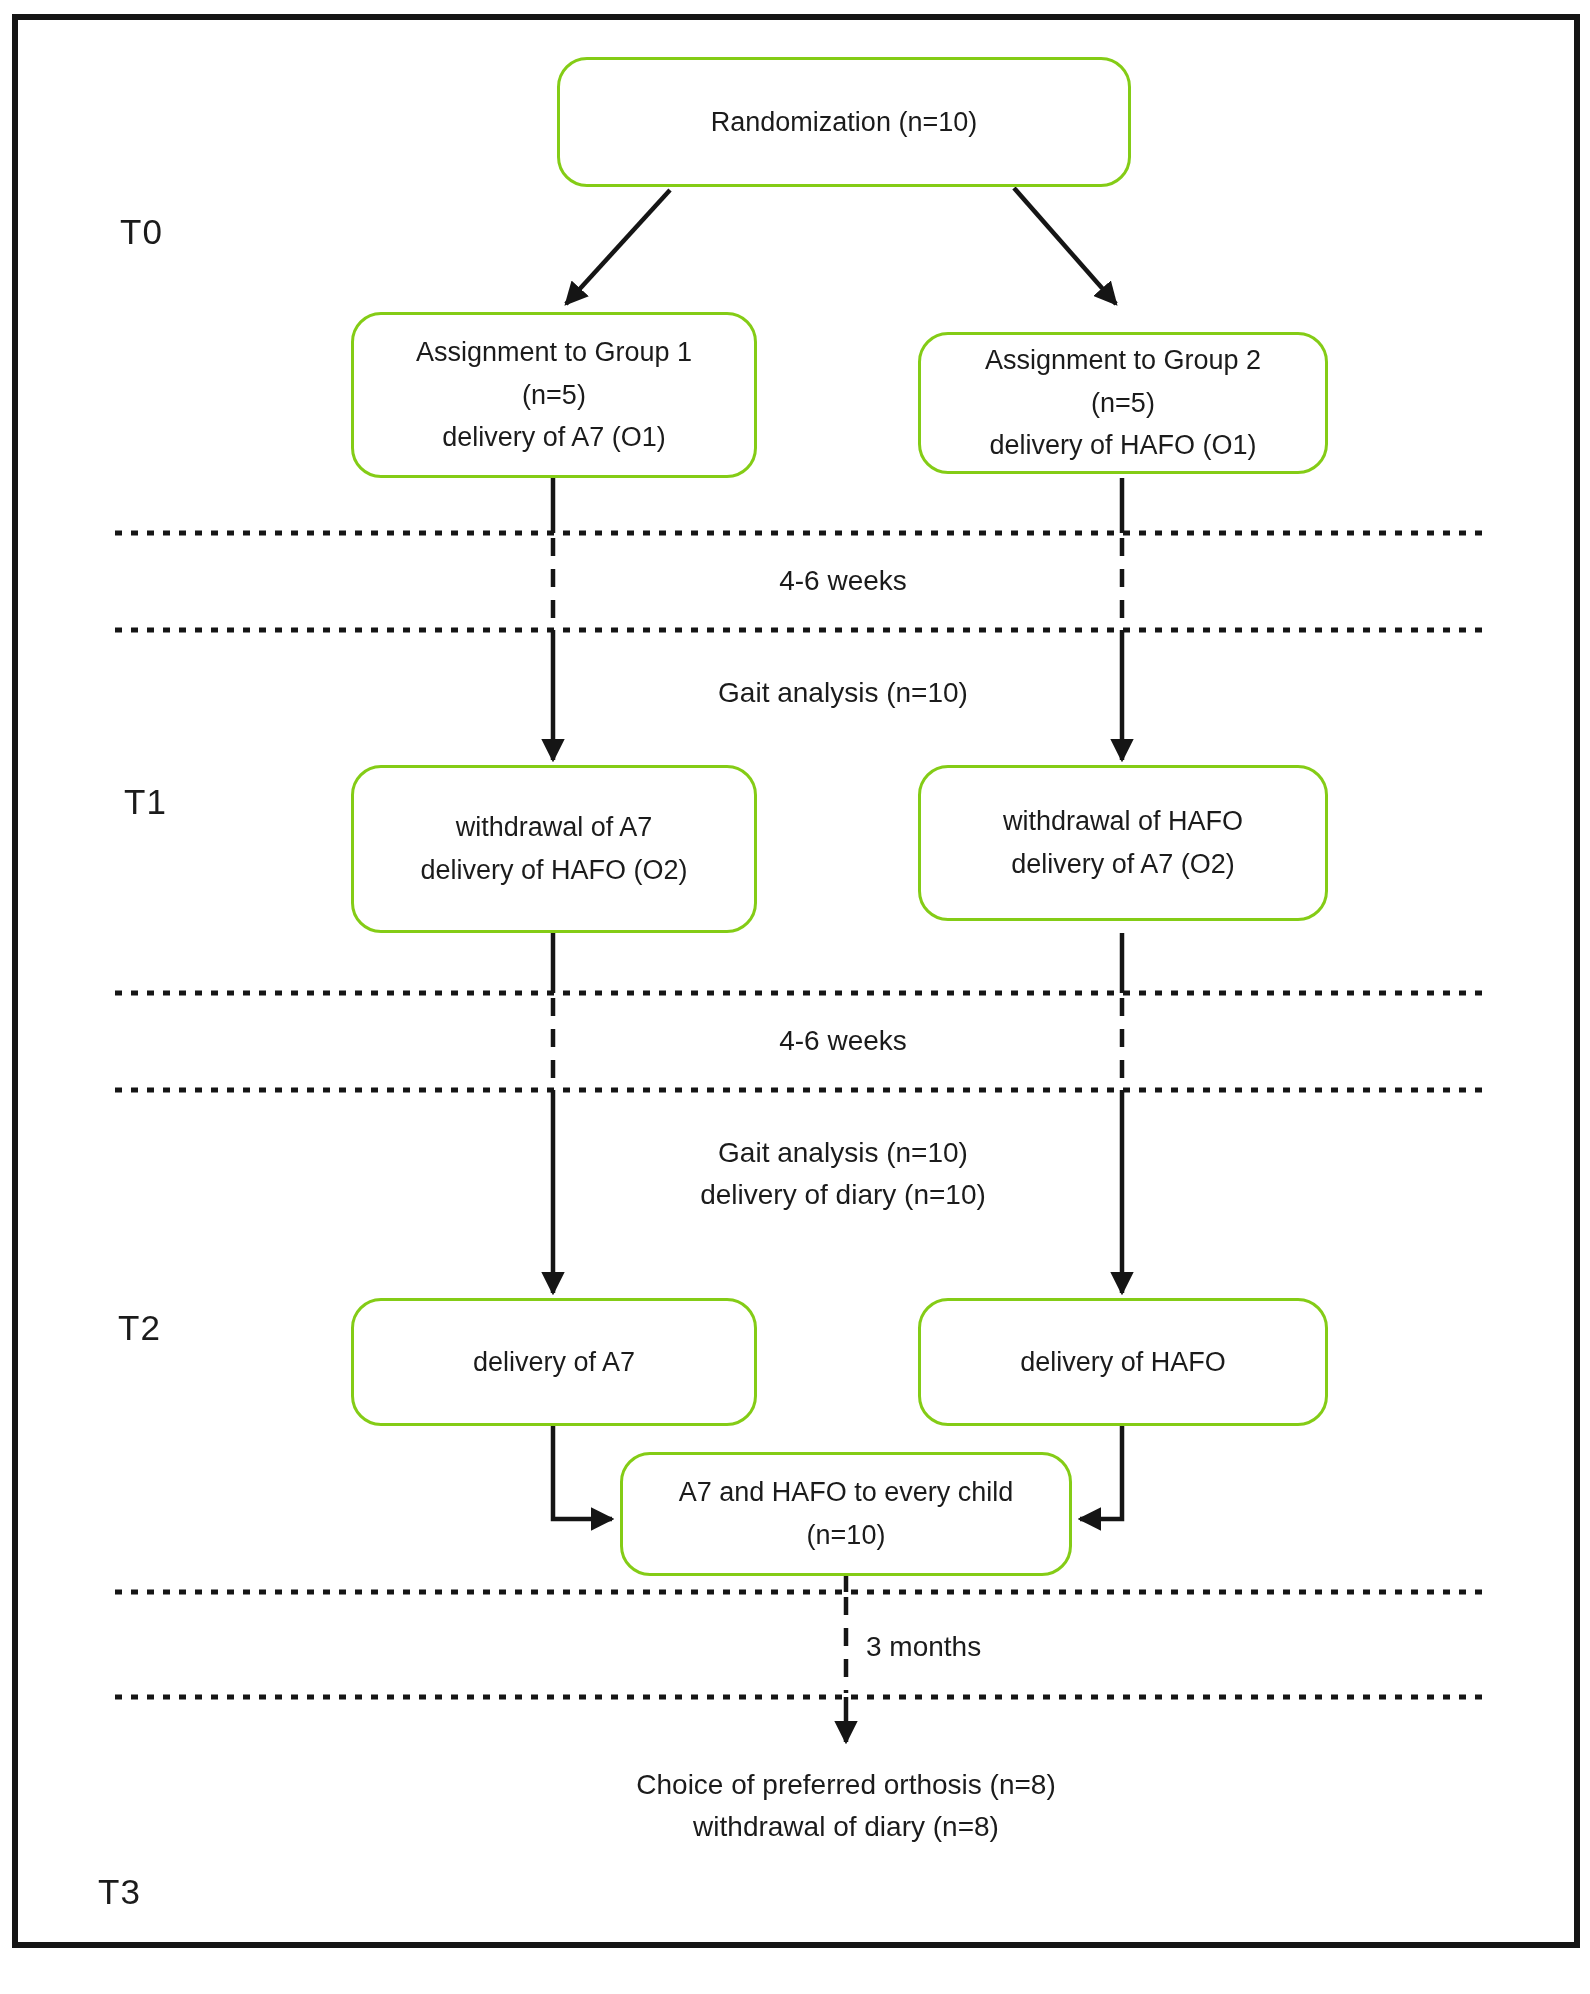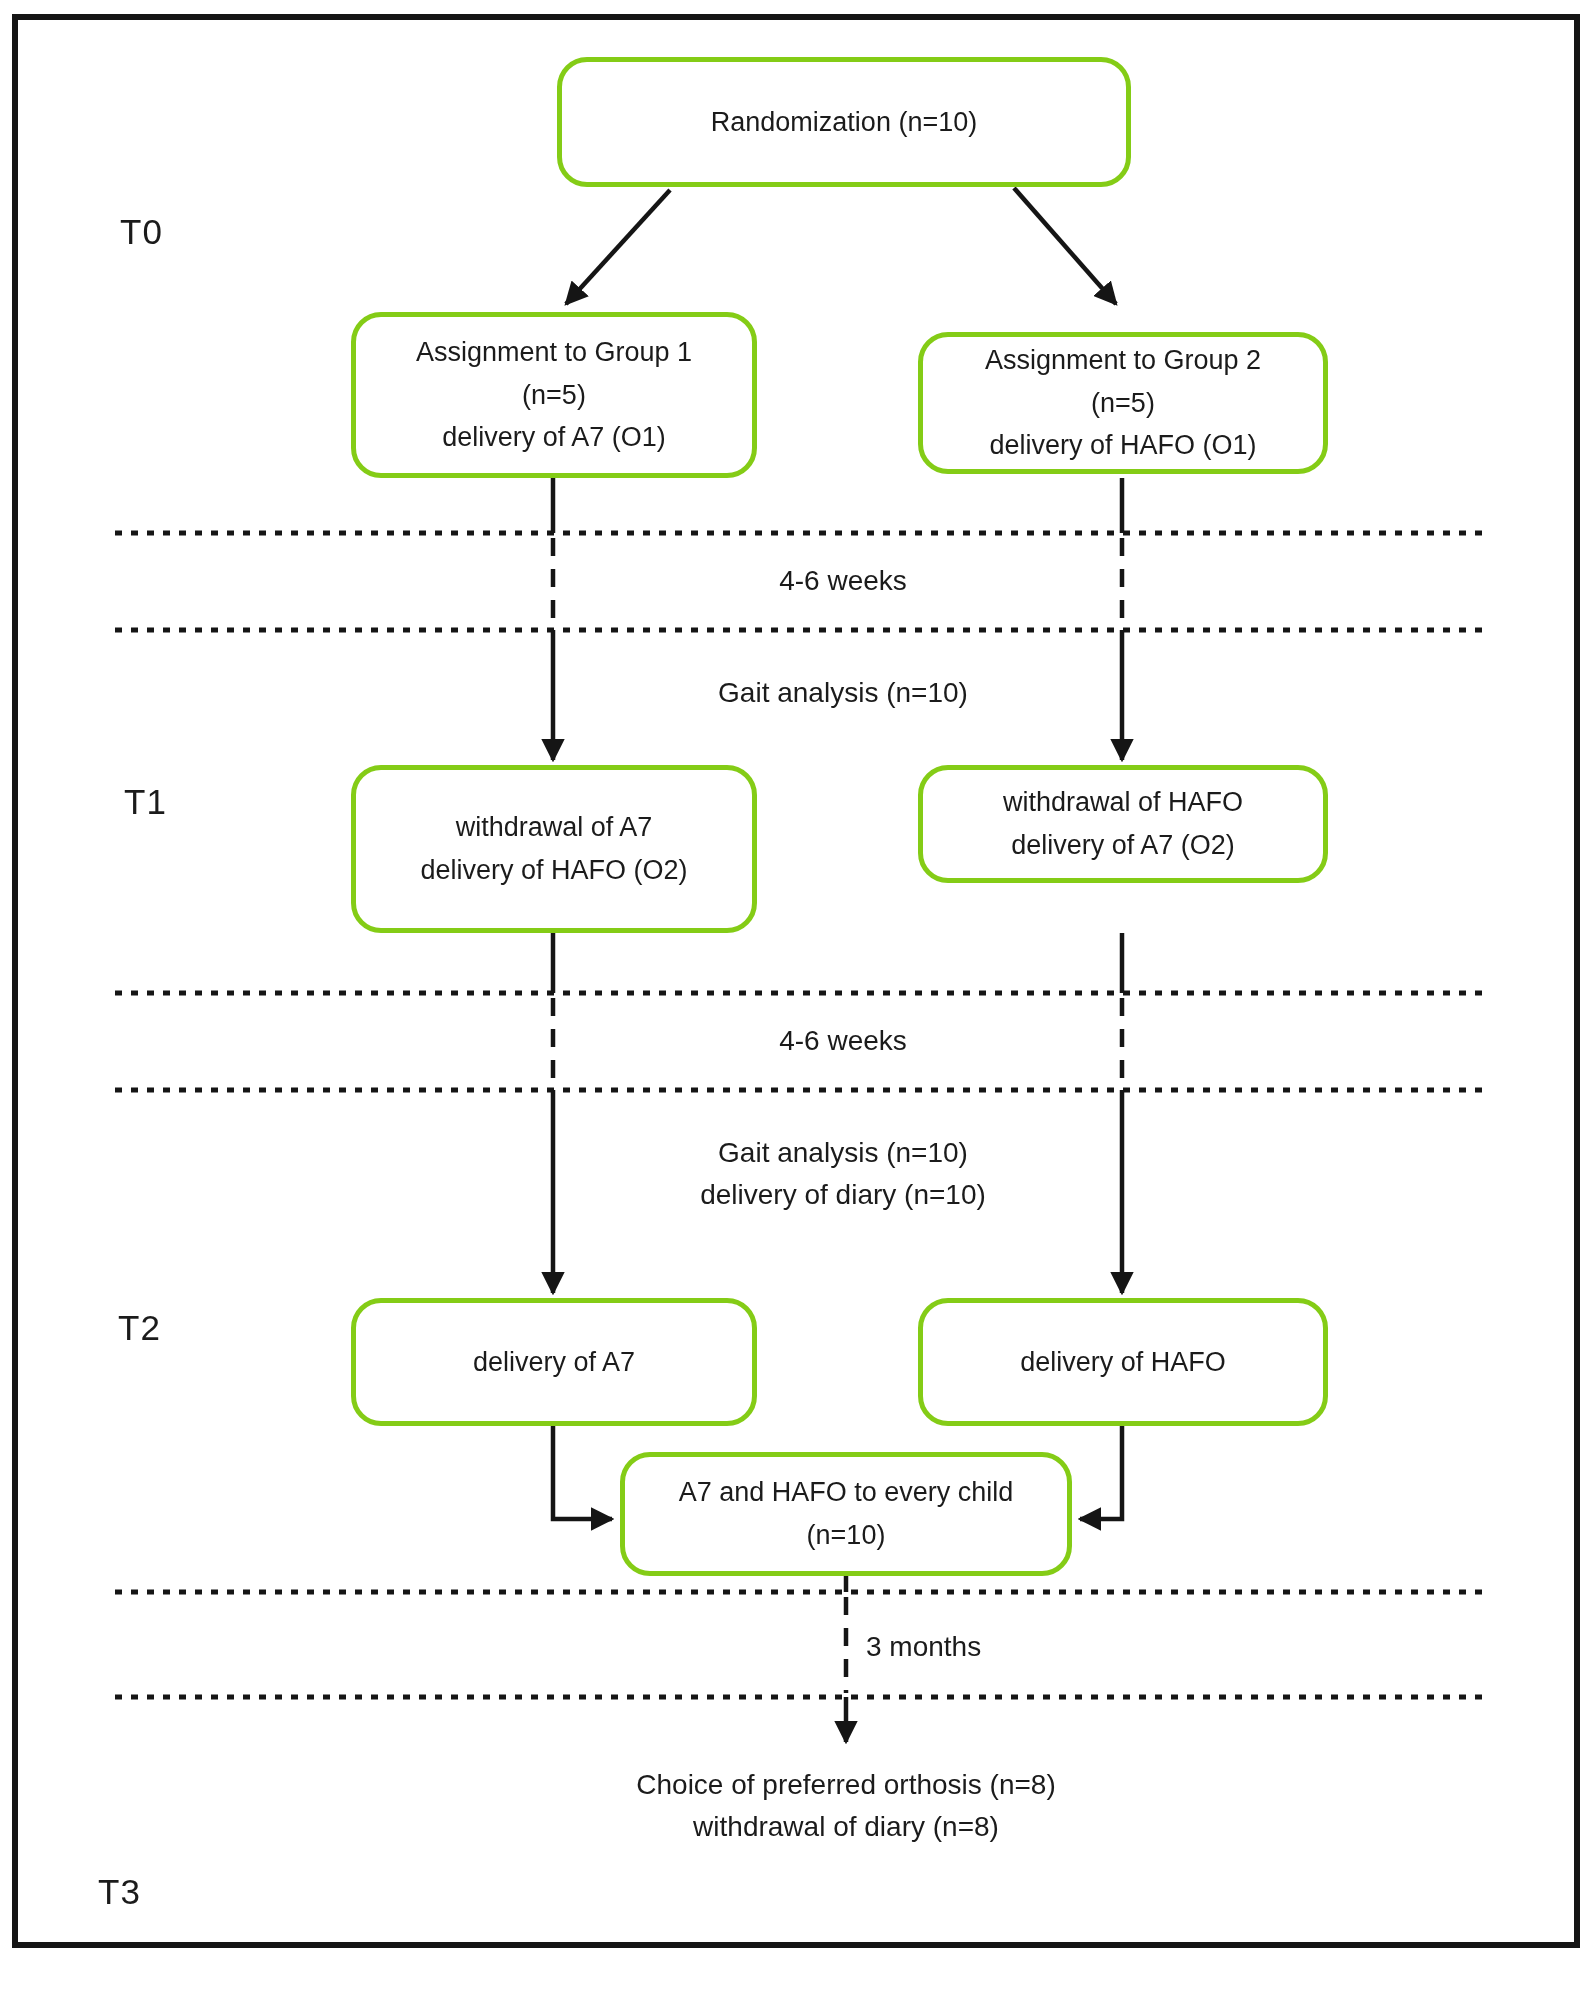--- a/index.html
+++ b/index.html
@@ -20,21 +20,21 @@
     box-sizing: border-box;
   }
   .connector-layer {
     position: absolute;
     left: 0; top: 0;
     width: 1590px; height: 1994px;
   }
   .node {
     position: absolute;
     box-sizing: border-box;
-    border: 5px solid #84cc16;
+    border: 3px solid #84cc16;
     border-radius: 30px;
     background: #ffffff;
     display: flex;
     flex-direction: column;
     align-items: center;
     justify-content: center;
     text-align: center;
     font-size: 27px;
     line-height: 1.58;
     color: #1b1b1b;
@@ -138,21 +138,21 @@
     <div class="ln">Assignment to Group 2</div>
     <div class="ln">(n=5)</div>
     <div class="ln">delivery of HAFO (O1)</div>
   </div>
 
   <div class="node" style="left:351px; top:765px; width:406px; height:168px;">
     <div class="ln">withdrawal of A7</div>
     <div class="ln">delivery of HAFO (O2)</div>
   </div>
 
-  <div class="node" style="left:918px; top:765px; width:410px; height:118px;">
+  <div class="node" style="left:918px; top:765px; width:410px; height:156px;">
     <div class="ln">withdrawal of HAFO</div>
     <div class="ln">delivery of A7 (O2)</div>
   </div>
 
   <div class="node" style="left:351px; top:1298px; width:406px; height:128px;">
     <div class="ln">delivery of A7</div>
   </div>
 
   <div class="node" style="left:918px; top:1298px; width:410px; height:128px;">
     <div class="ln">delivery of HAFO</div>

